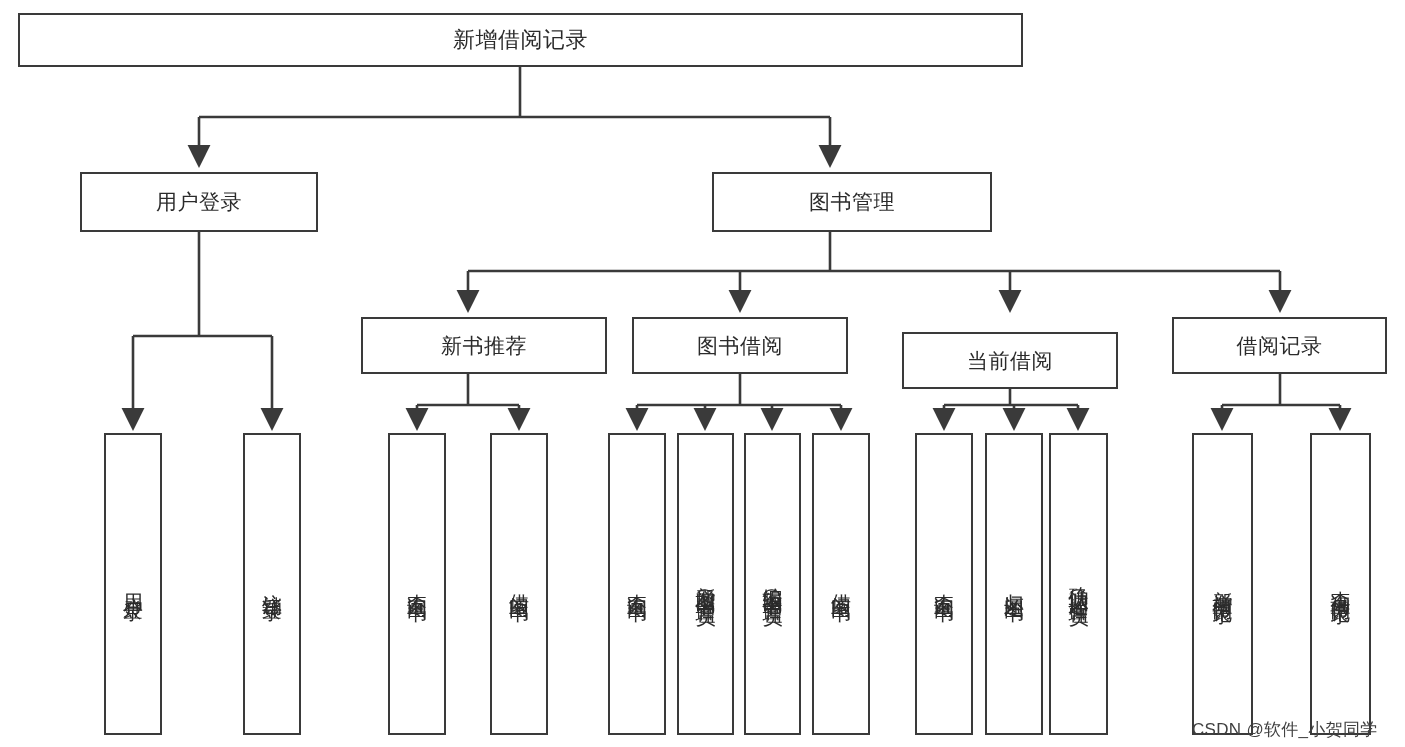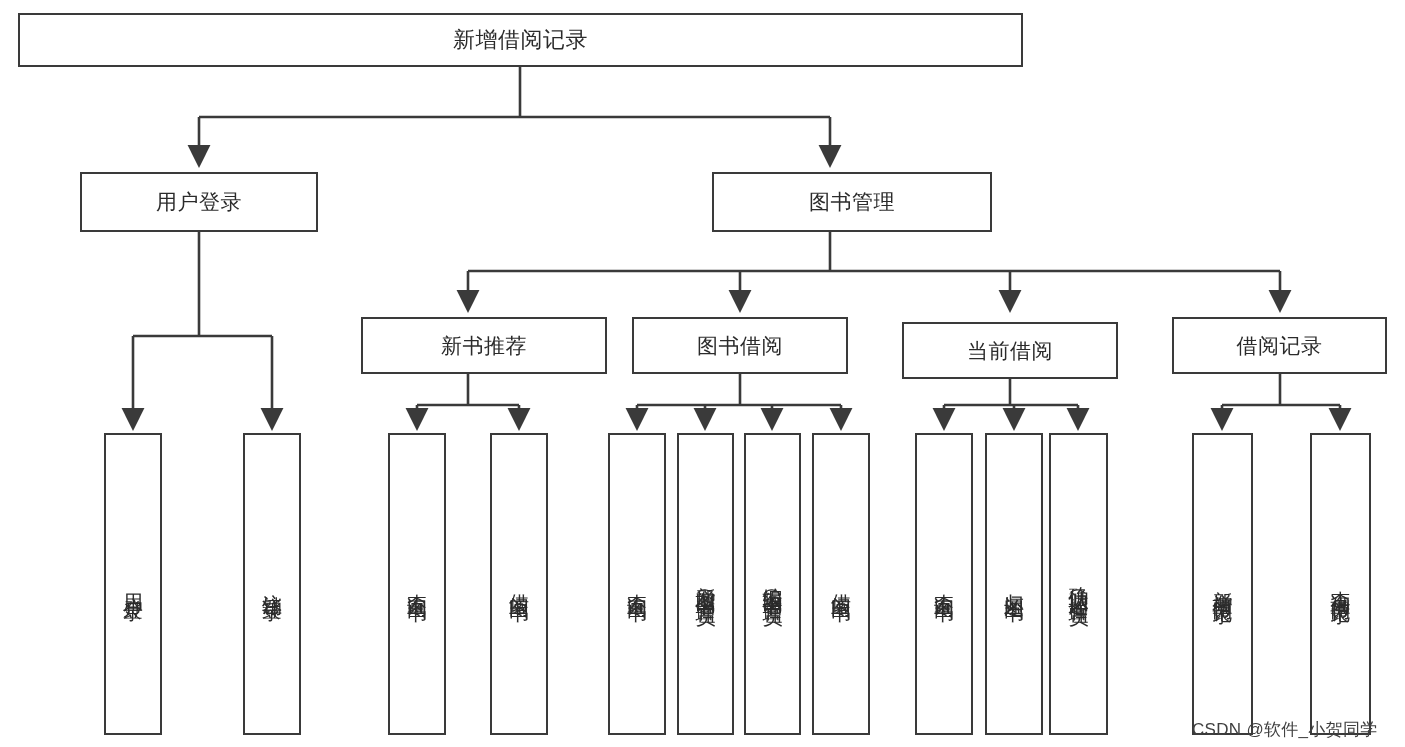--- a/index.html
+++ b/index.html
@@ -132,21 +132,21 @@
   <div class="node horiz" style="left:712px;top:172px;width:280px;height:60px;">
     <span class="lbl">图书管理</span>
   </div>
 
   <div class="node horiz" style="left:361px;top:317px;width:246px;height:57px;">
     <span class="lbl">新书推荐</span>
   </div>
   <div class="node horiz" style="left:632px;top:317px;width:216px;height:57px;">
     <span class="lbl">图书借阅</span>
   </div>
-  <div class="node horiz" style="left:902px;top:322px;width:216px;height:57px;">
+  <div class="node horiz" style="left:902px;top:332px;width:216px;height:57px;">
     <span class="lbl">当前借阅</span>
   </div>
   <div class="node horiz" style="left:1172px;top:317px;width:215px;height:57px;">
     <span class="lbl">借阅记录</span>
   </div>
 
   <div class="node vert" style="left:104px;top:433px;width:58px;height:302px;">
     <span class="lbl">用户登录</span>
   </div>
   <div class="node vert" style="left:243px;top:433px;width:58px;height:302px;">

